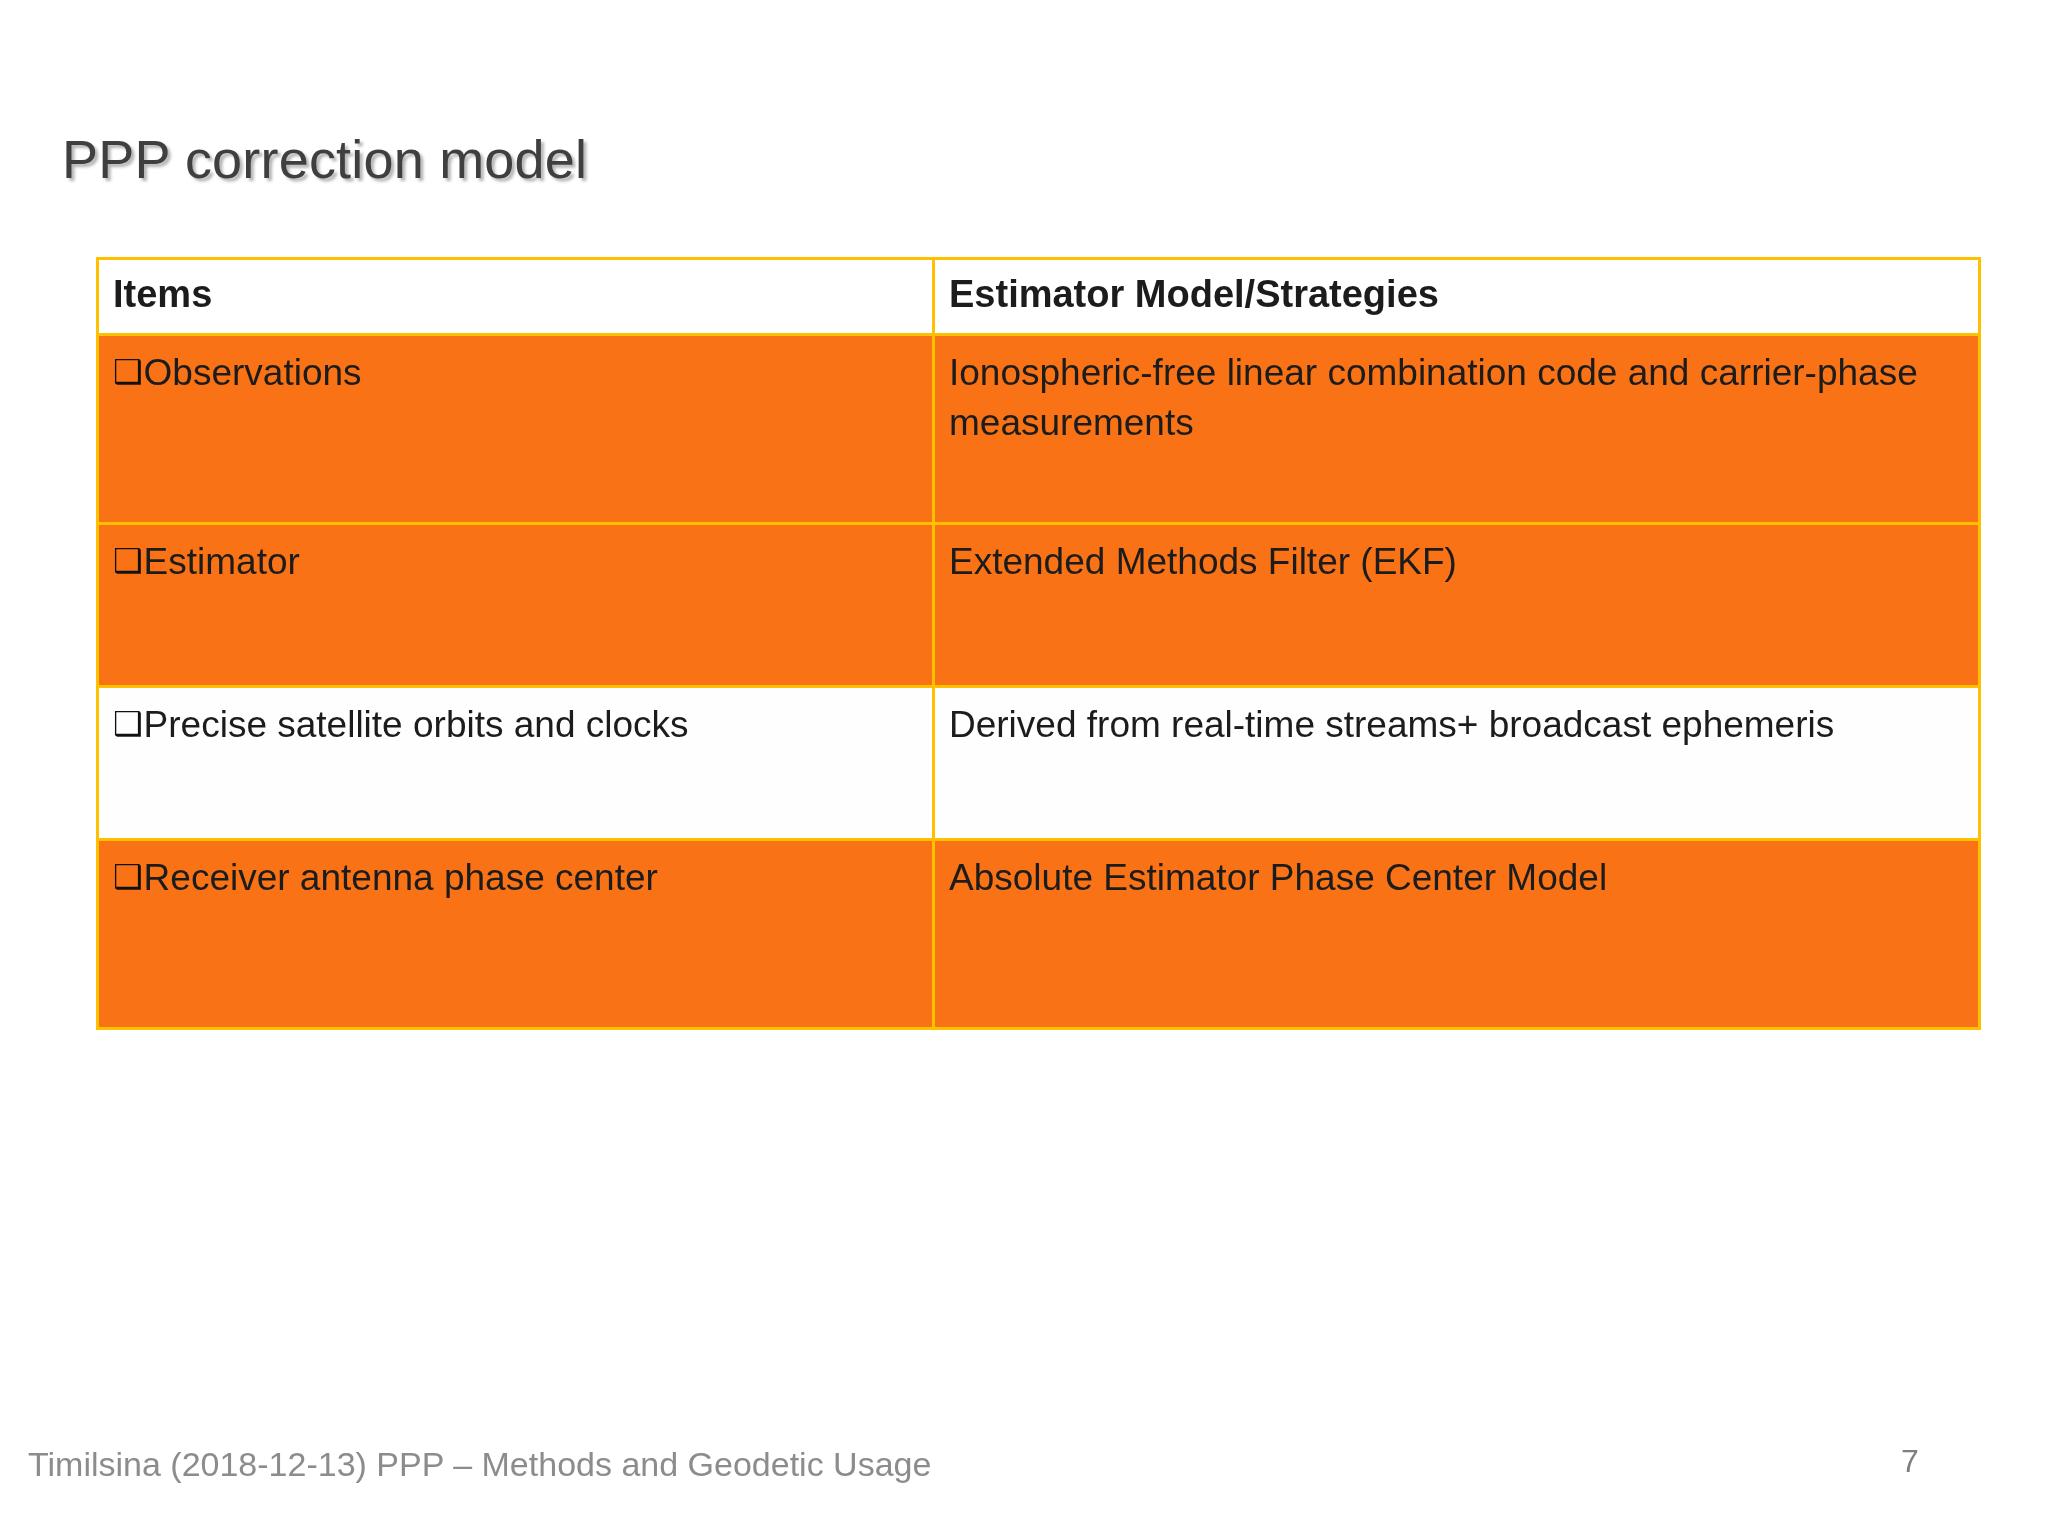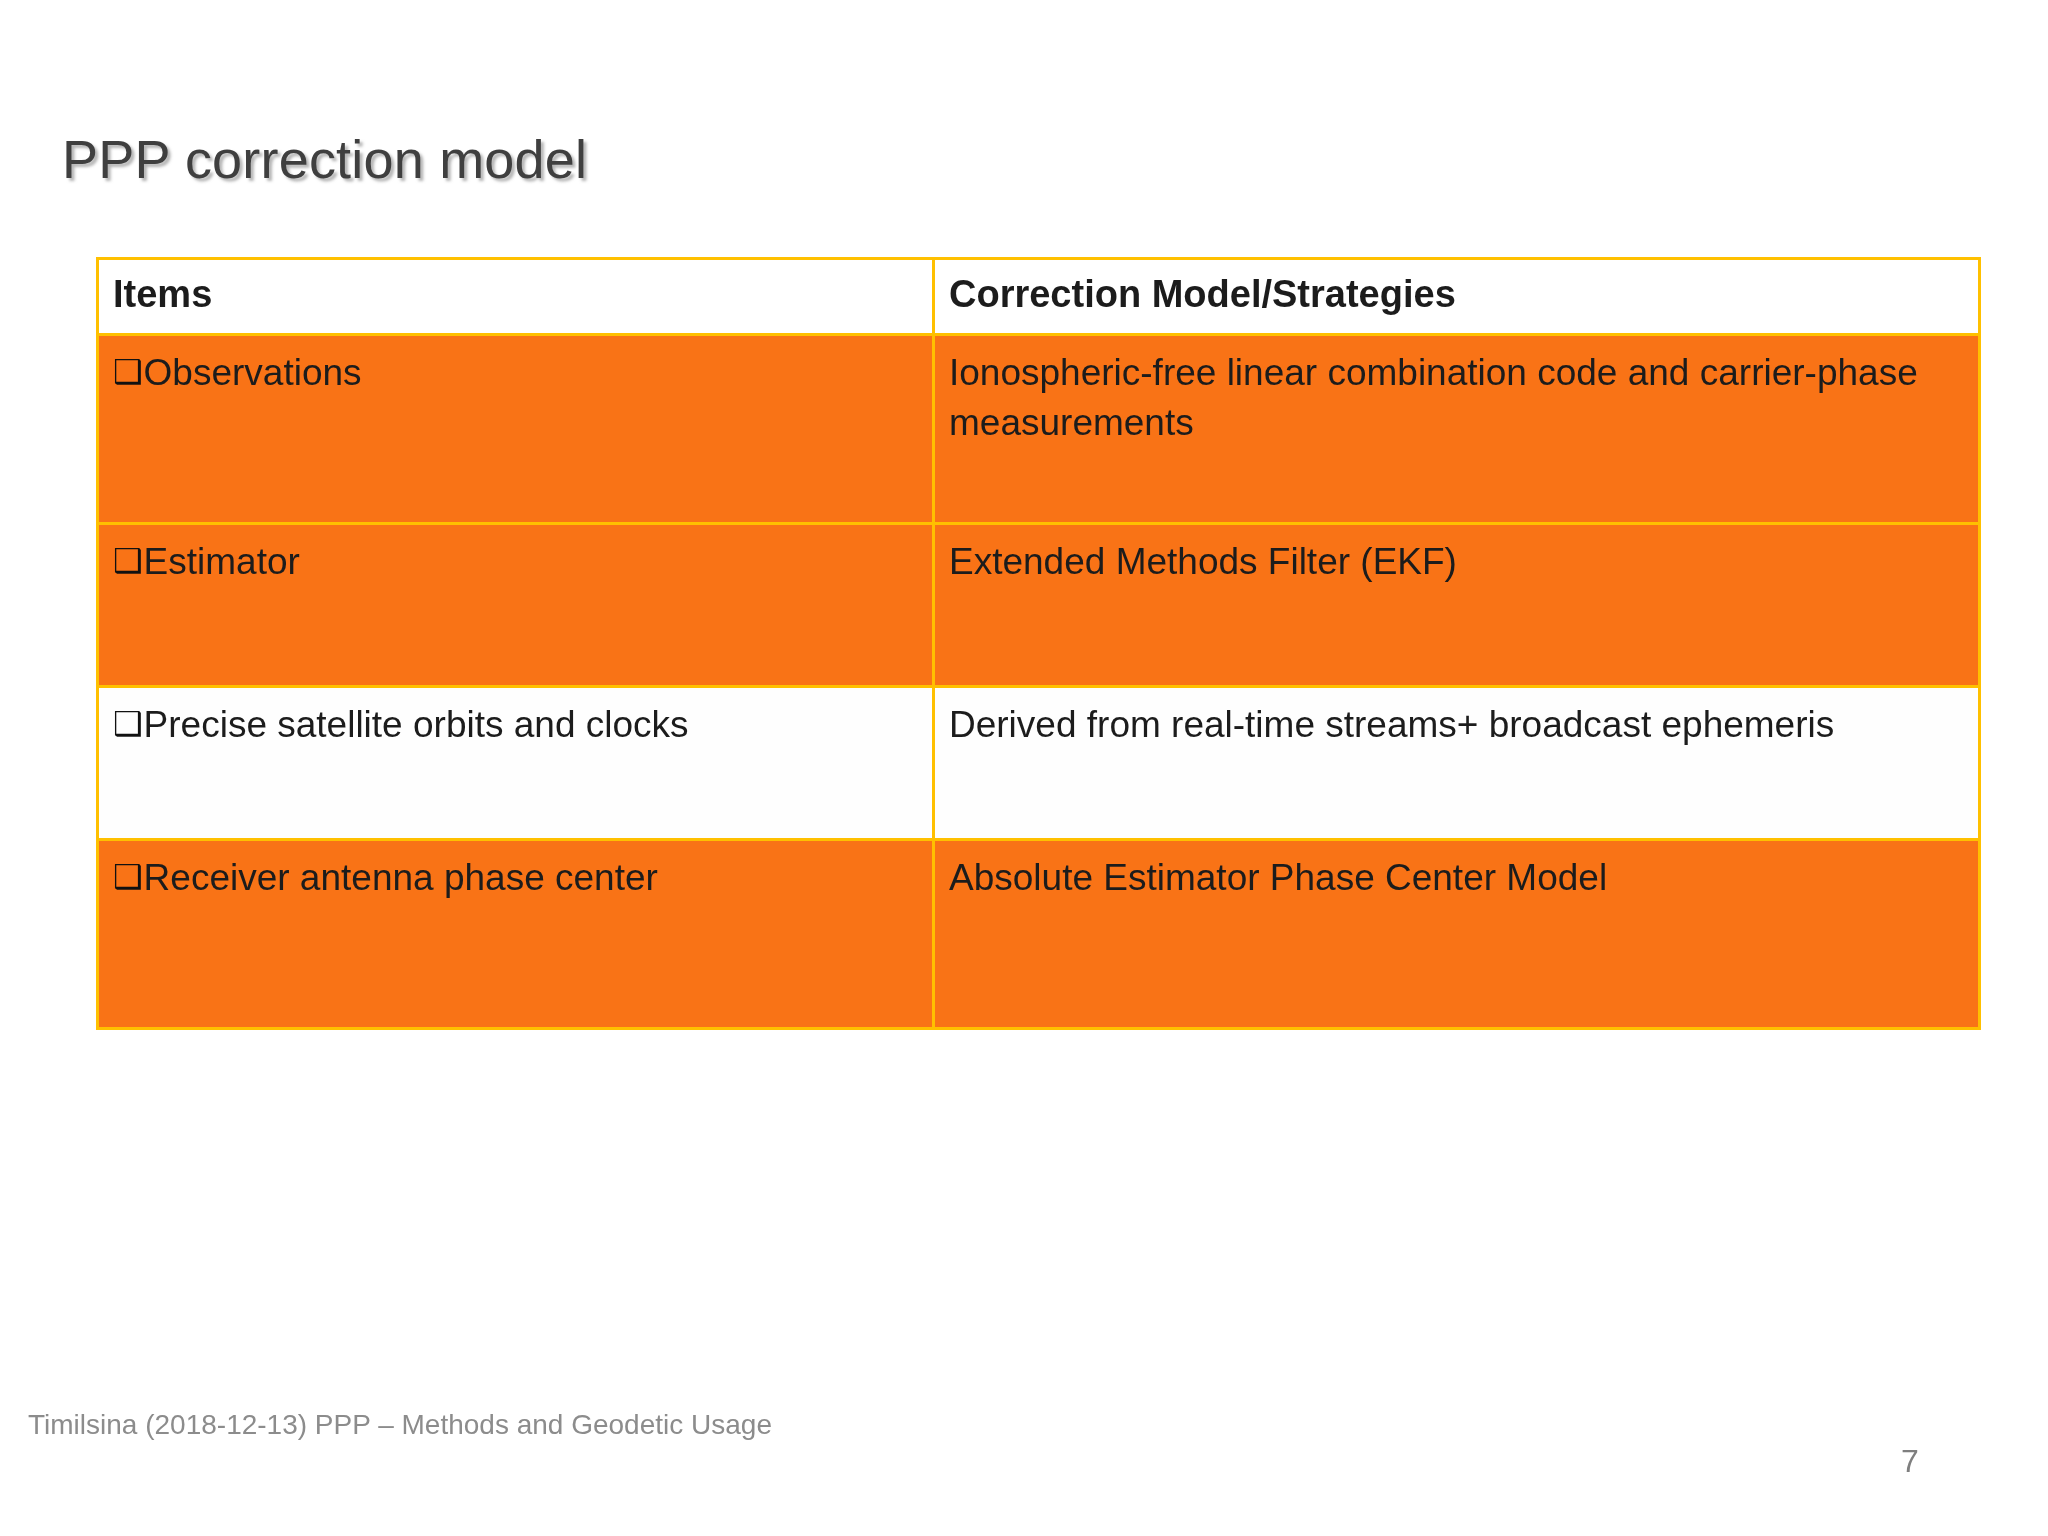--- a/index.html
+++ b/index.html
@@ -79,22 +79,22 @@
     top: -2px;
     margin-right: 1px;
     color: #111;
   }
   .cell-text { display: inline; }
 
   
   #footer-note {
     position: absolute;
     left: 28px;
-    top: 1409px;
-    font-size: 28px;
+    top: 1445px;
+    font-size: 34px;
     color: #8c8c8c;
     white-space: nowrap;
   }
   #page-number {
     position: absolute;
     left: 1880px;
     top: 1443px;
     width: 60px;
     text-align: center;
     font-size: 32px;
@@ -107,21 +107,21 @@
 <div id="slide-title">PPP correction model</div>
 
 <table id="ppp-table">
   <colgroup>
     <col class="c-items">
     <col class="c-model">
   </colgroup>
   <thead>
     <tr>
       <th>Items</th>
-      <th>Correction Model/Strategies</th>
+      <th>Estimator Model/Strategies</th>
     </tr>
   </thead>
   <tbody>
     <tr class="r1 row-shaded">
       <td><span class="bullet">❑</span><span class="cell-text">Observations</span></td>
       <td>Ionospheric-free linear combination code and carrier-phase measurements</td>
     </tr>
     <tr class="r3 row-shaded">
       <td><span class="bullet">❑</span><span class="cell-text">Estimator</span></td>
       <td>Extended Methods Filter (EKF)</td>

